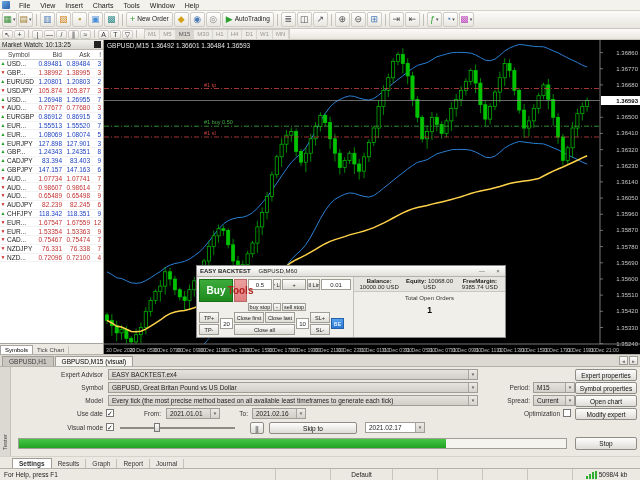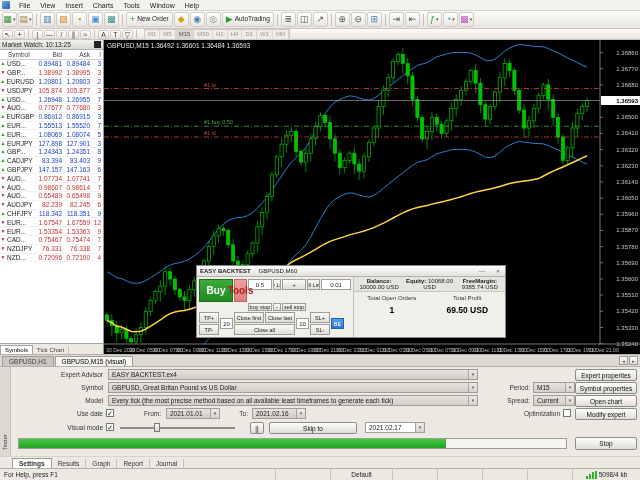--- a/index.html
+++ b/index.html
@@ -797,24 +797,20 @@
           <div class="info-top">
             <div><b>Balance:</b> <span>10000.00 USD</span></div>
             <div><b>Equity:</b> <span>10068.00 USD</span></div>
             <div><b>FreeMargin:</b> <span>9385.74 USD</span></div>
           </div>
           <div class="info-grid">
             <div class="info-col">
                 <span class="hdr">Total Open Orders</span>
                 <span class="val">1</span>
               </div>
-            <div class="info-col">
-                <span class="hdr">Total Profit</span>
-                <span class="val">69.50 USD</span>
-              </div>
           </div>
         </div>
       </div>
     </div>
   </div>
 </div>
 
 <div class="chart-tabs" id="chart-tabs">
     <div class="ctab">GBPUSD,H1</div>
     <div class="ctab active">GBPUSD,M15 (visual)</div>

